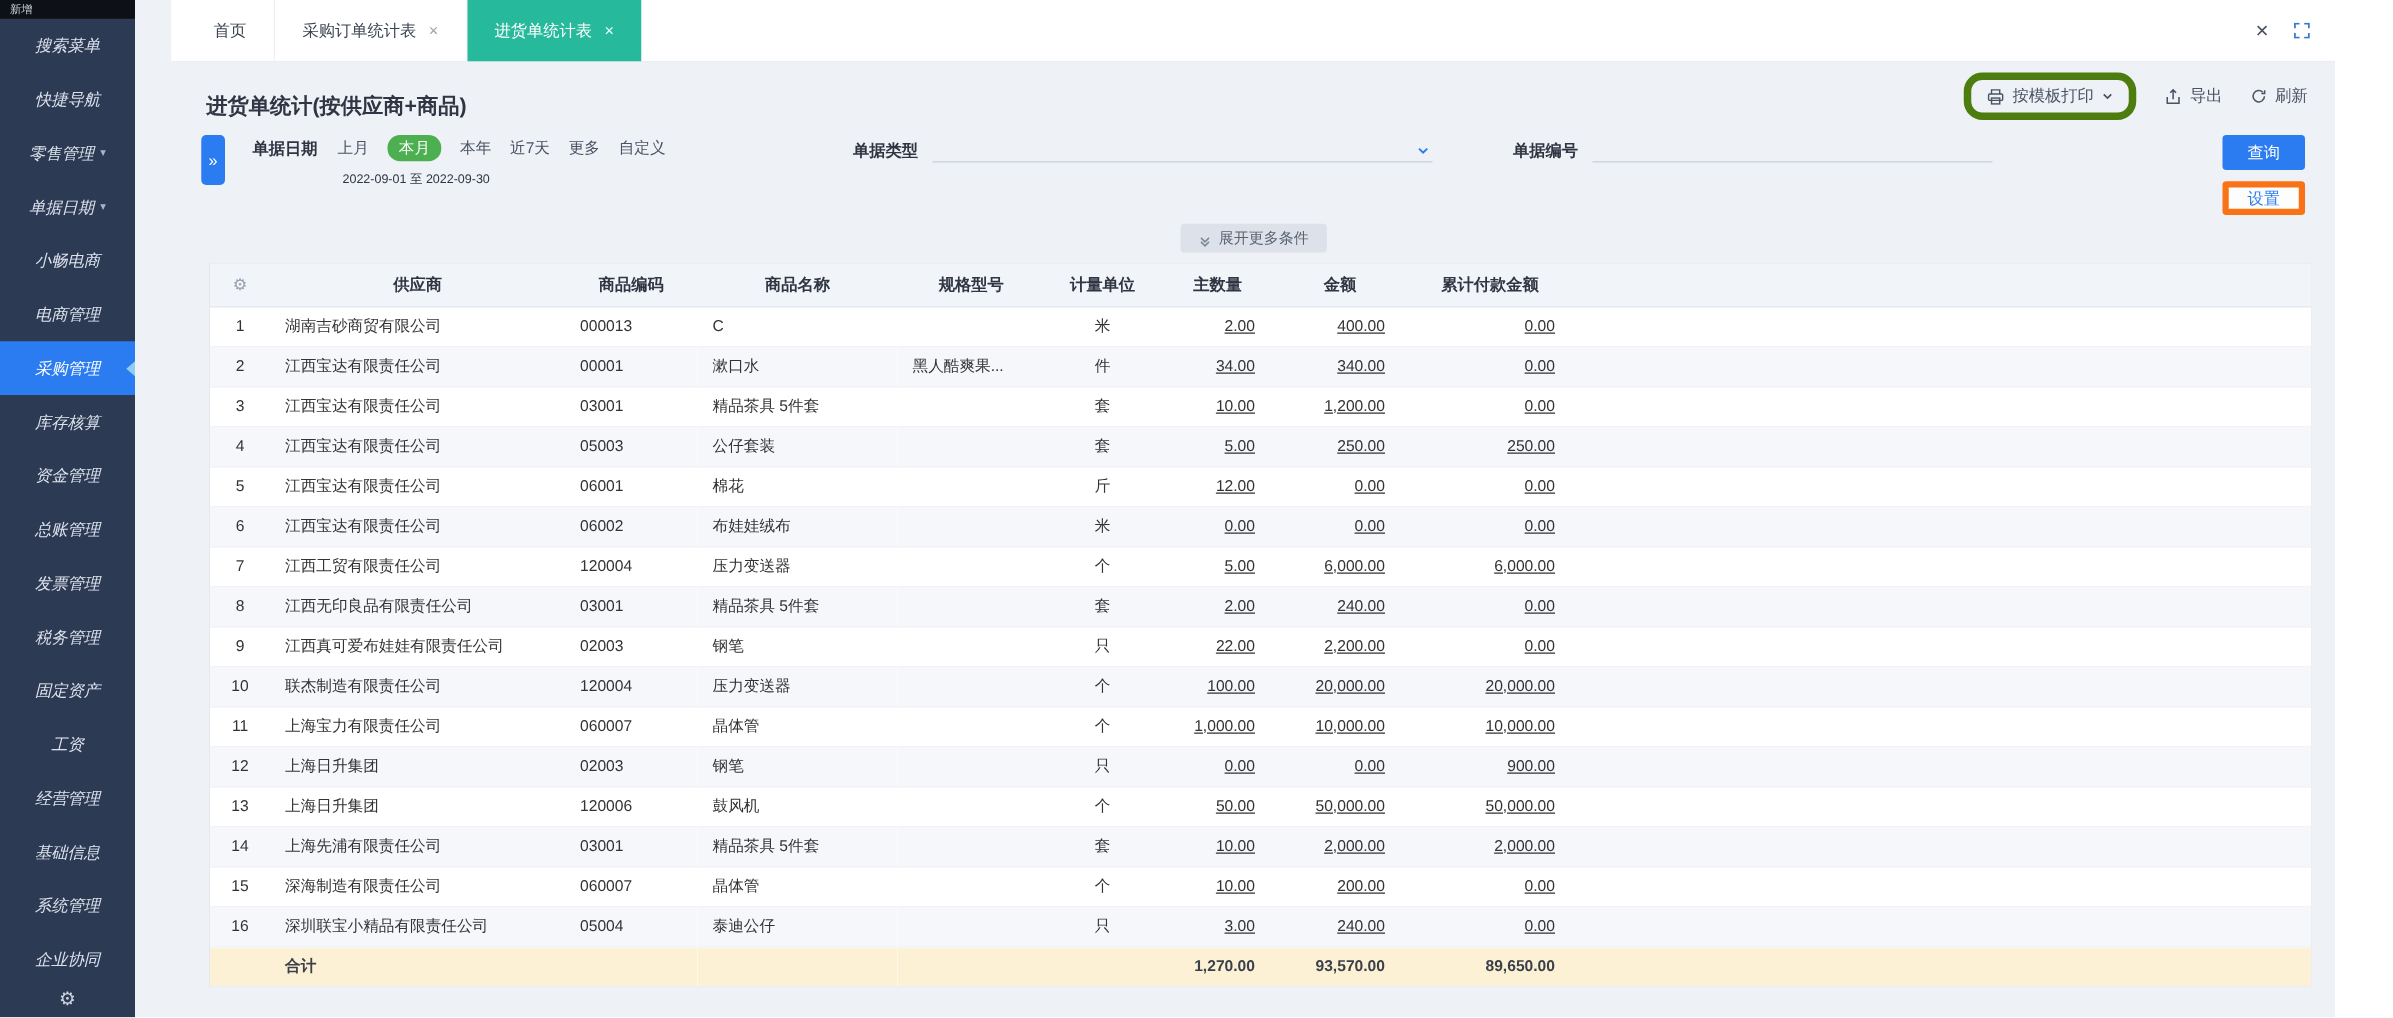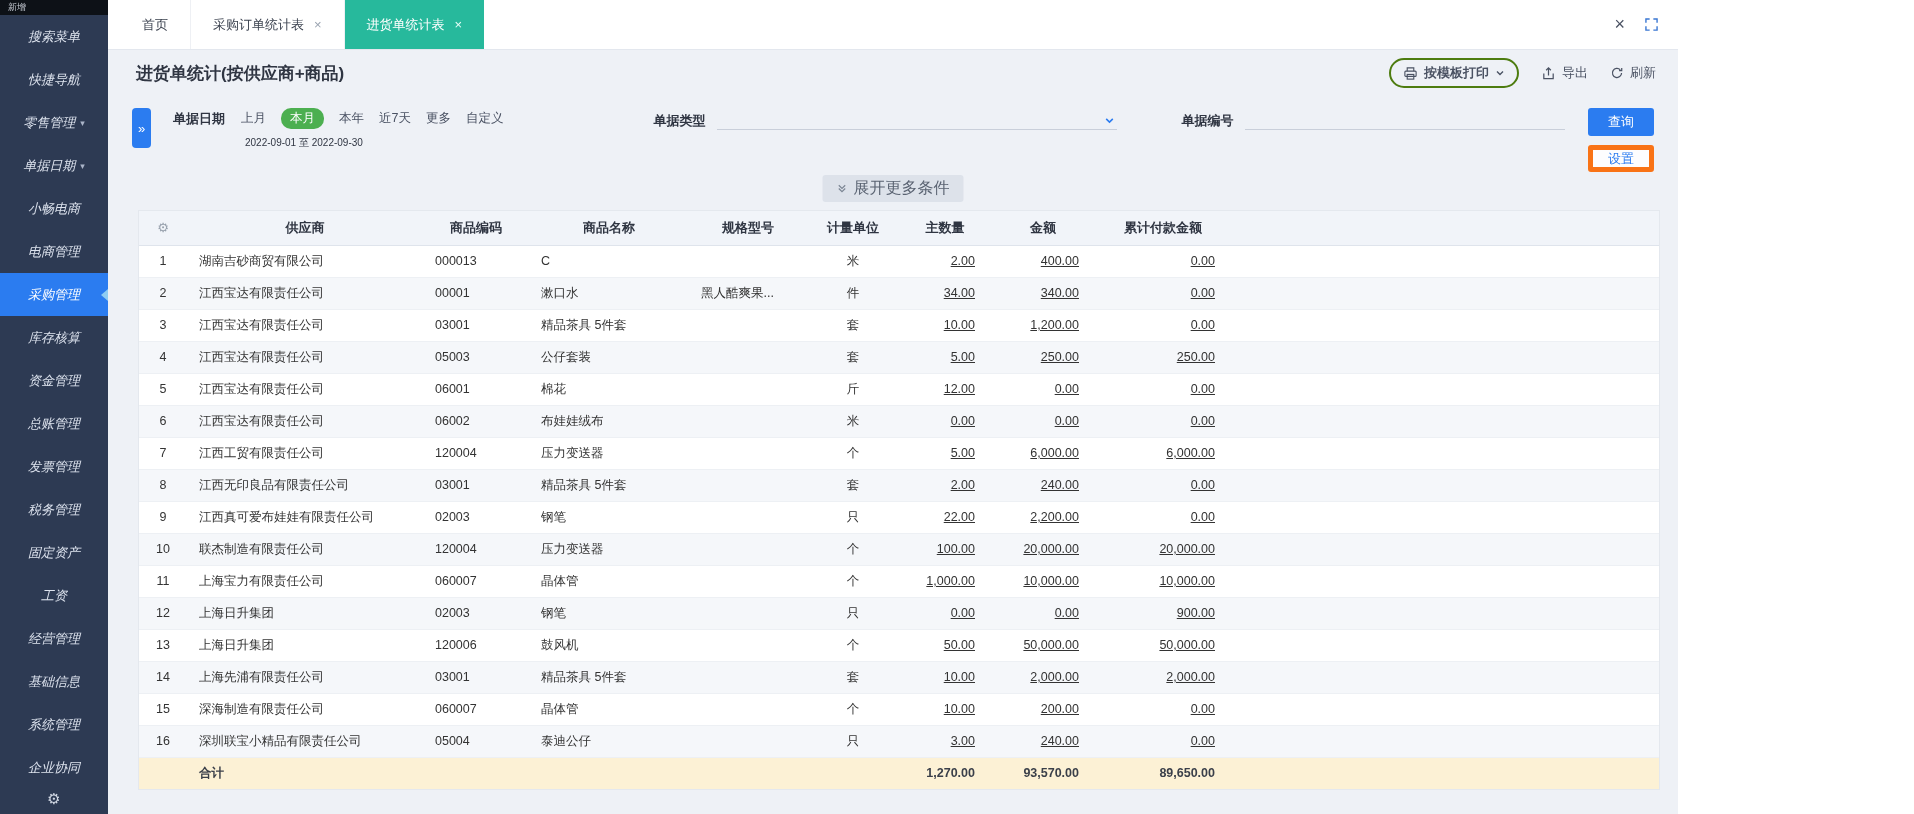--- a/index.html
+++ b/index.html
@@ -1,18 +1,18 @@
 <!DOCTYPE html>
 <html><head>
 <meta charset="utf-8">
 <style>
   * { box-sizing: border-box; margin: 0; padding: 0; }
   html,body { width:1914px; height:814px; overflow:hidden; }
   body { font-family:"Liberation Sans","DejaVu Sans",sans-serif; }
-  .app { width:1678px; height:814px; display:flex; background:#eef1f6; overflow:hidden; }
+  .app { width:1868px; height:814px; display:flex; background:#eef1f6; overflow:hidden;gap:29px; }
 
   
   .sidebar { width:108px; flex-shrink:0; background:#2d3a53; display:flex; flex-direction:column; }
   .sidebar-top { height:15px; line-height:15px; background:#0d1117; color:#c8cdd6; font-size:9px; padding-left:8px; }
   .sidebar-menu { flex:1; display:flex; flex-direction:column; overflow:hidden;font-style:italic; }
   .side-item { height:43px; min-height:43px; display:flex; align-items:center; justify-content:center; gap:5px;
                color:#dde3ee; font-size:13px; cursor:pointer; position:relative; }
   .side-item.active { background:#2b7cf0; color:#fff; }
   .side-item.active::after { content:""; position:absolute; right:0; top:50%; margin-top:-6px;
                border:6px solid transparent; border-right:7px solid #8fcdf2; }
@@ -28,25 +28,25 @@
   .tab { display:flex; align-items:center; gap:10px; padding:0 22px; font-size:13px; color:#3c4350;
          cursor:pointer; border-right:1px solid #eef0f4; white-space:nowrap; }
   .tab.active { background:#27b99c; color:#fff; border-right:none; }
   .tab-close { font-size:13px; color:#9aa3b0; line-height:1; }
   .tab.active .tab-close { color:#eafff9; }
   .tabbar-right { margin-left:auto; display:flex; align-items:center; gap:20px; padding:0 20px; color:#5f6775; }
   .tabbar-close { font-size:18px; cursor:pointer; color:#4a5263; }
   .fullscreen-icon { color:#3a77d2; cursor:pointer; display:flex; }
 
   
-  .page-header { height:46px; display:flex; align-items:center; padding:0 22px 0 28px; }
+  .page-header { height:46px; display:flex; align-items:flex-end; padding:0 22px 0 28px; }
   .page-title { font-size:17px; font-weight:700; color:#2f3542; }
   .toolbar { margin-left:auto; display:flex; align-items:center; gap:22px; color:#4a5263; font-size:13px; }
   .tb-item { display:flex; align-items:center; gap:6px; cursor:pointer; }
-  .tb-print { border:2px solid #4d7c0f; border-radius:15px; padding:4px 12px;font-weight:bold; }
+  .tb-print { border:6px solid #4d7c0f; border-radius:15px; padding:4px 12px; }
   .tb-item svg { display:block; }
 
   
   .filter-panel { position:relative; display:flex; align-items:flex-start; padding:12px 22px 38px 24px; }
   .collapse-handle { width:19px; height:40px; border-radius:4px; background:#2b7cf0; color:#fff; font-size:13px;
                      display:flex; align-items:center; justify-content:center; cursor:pointer; margin-right:22px; flex-shrink:0; }
   .f-label { font-weight:700; color:#2f3542; font-size:13px; white-space:nowrap; }
   .filter-date { display:flex; flex-direction:column; }
   .fd-row { display:flex; align-items:center; gap:16px; }
   .date-opts { display:flex; align-items:center; gap:15px; font-size:12.5px; color:#4a5263; }
@@ -56,22 +56,22 @@
   .filter-field { display:flex; align-items:flex-end; gap:12px; margin-top:2px; }
   .filter-type { margin-left:150px; }
   .filter-no { margin-left:64px; }
   .f-underline { border-bottom:1px solid #c9cfda; height:20px; position:relative; cursor:text; }
   .f-underline.w-type { width:400px; }
   .f-underline.w-no { width:320px; }
   .select-chevron { position:absolute; right:2px; bottom:3px; color:#2b7cf0; display:flex; }
   .filter-actions { margin-left:auto; display:flex; flex-direction:column; gap:9px; margin-right:2px; }
   .btn-primary { width:66px; height:28px; background:#2b7cf0; color:#fff; border:none; border-radius:3px; font-size:13px; cursor:pointer; }
   .btn-ghost { width:66px; height:27px; background:#fdfdfe; color:#2b7cf0; border:5px solid #f97316; border-radius:3px; font-size:13px; cursor:pointer; }
-  .expand-more { position:absolute; left:50%; bottom:8px; transform:translateX(-50%); display:flex; align-items:center; gap:6px;
-                 background:#dde2ea; color:#5a6372; border-radius:3px; padding:3px 14px; font-size:16px; cursor:pointer; }
+  .expand-more { position:absolute; left:50%; bottom:8px; transform:translateX(-50%); display:flex; align-items:flex-end; gap:6px;
+                 background:#dde2ea; color:#5a6372; border-radius:3px; padding:3px 14px; font-size:12px; cursor:pointer; }
   .expand-more svg { display:block; color:#7c8694; }
 
   
   .table-wrap { margin:0 18px 0 30px; background:#fff; border:1px solid #e4e8ee; }
   table { width:100%; border-collapse:collapse; table-layout:fixed; }
   th { height:34px; background:#f1f4f9; font-size:13px; font-weight:700; color:#2f3542;
        border-bottom:1px solid #dfe4ec; white-space:nowrap; }
   td { height:32px; font-size:12.5px; color:#333; border-bottom:1px solid #edf0f4;
        overflow:hidden; white-space:nowrap; text-overflow:ellipsis; }
   tbody tr:nth-child(even) td { background:#f5f7fa; }

